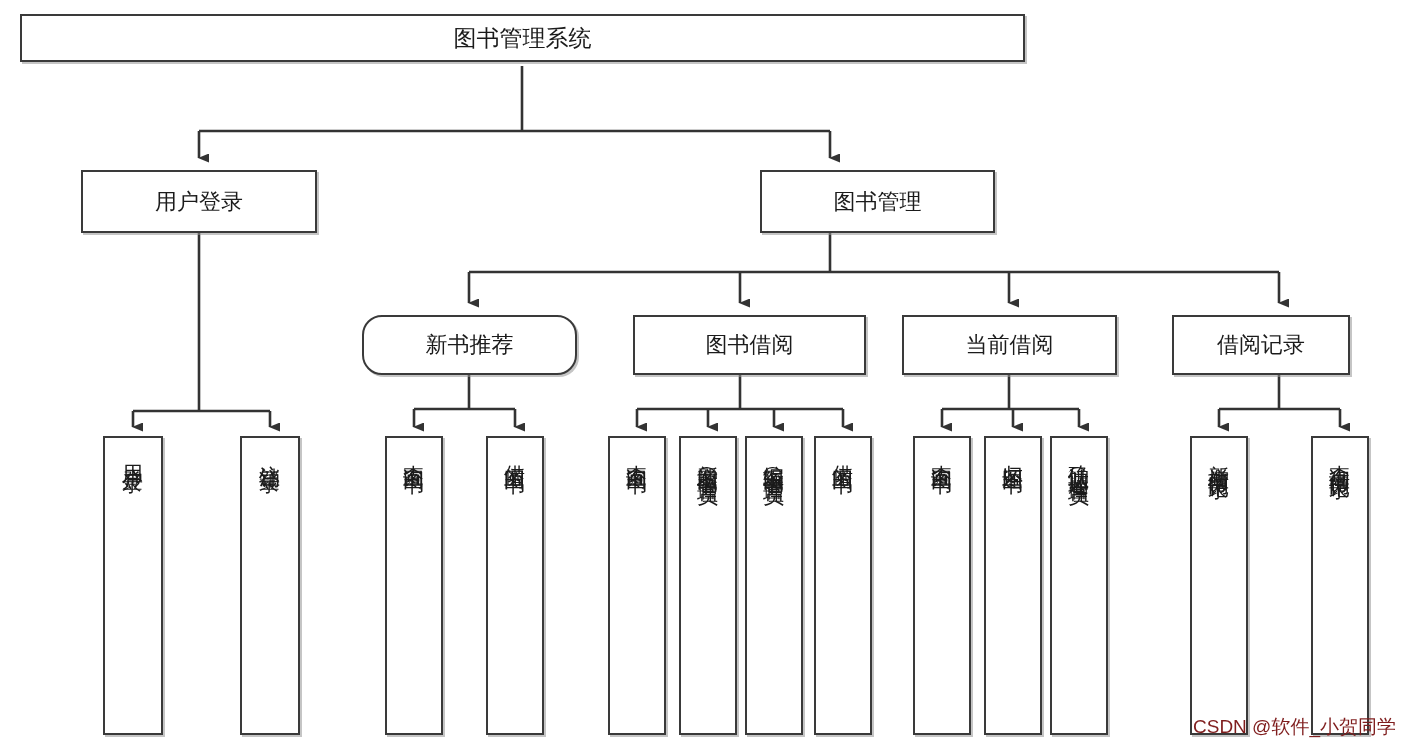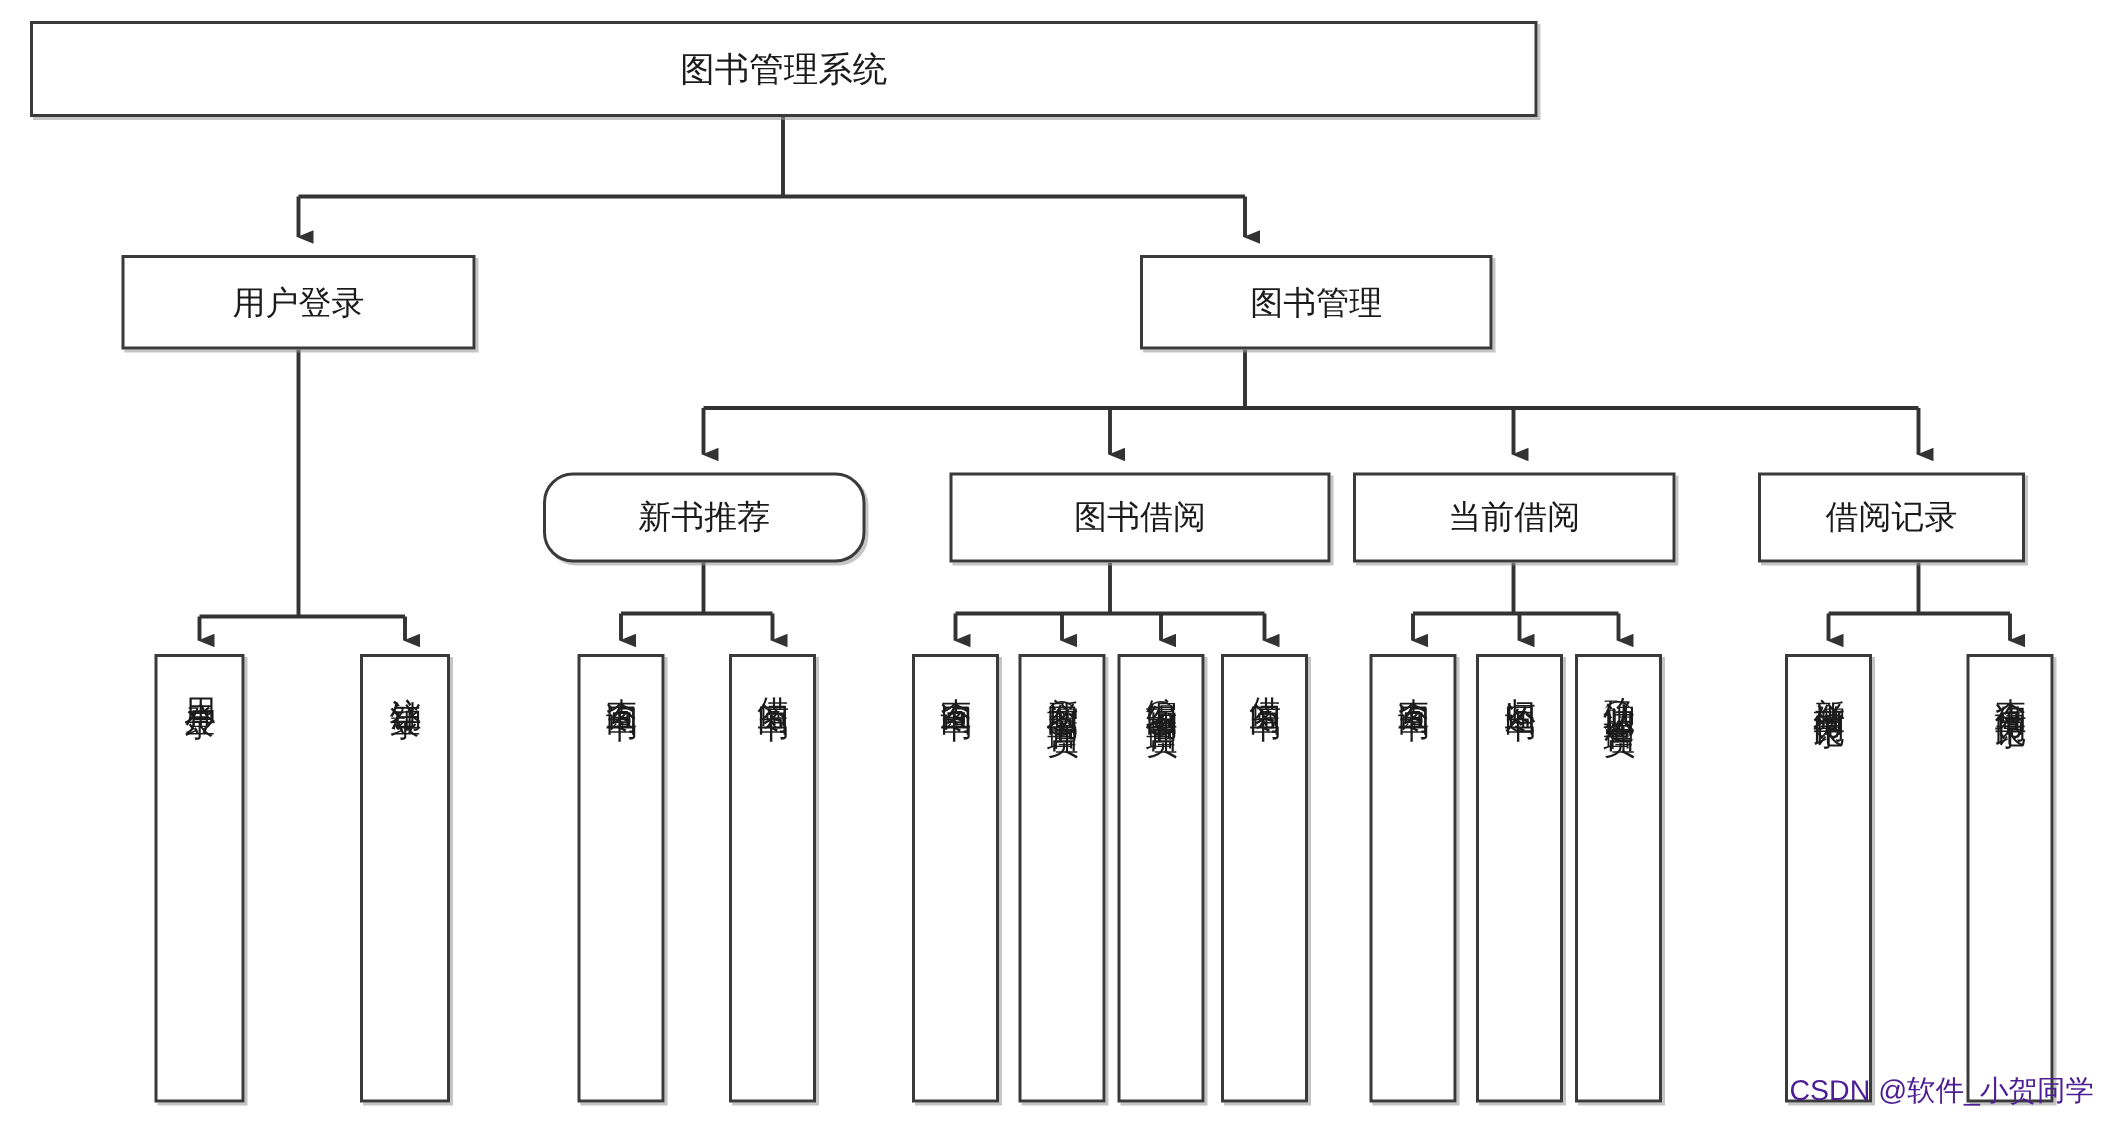--- a/index.html
+++ b/index.html
@@ -58,21 +58,21 @@
     font-size: 21px;
     letter-spacing: 3px;
     line-height: 1;
     white-space: nowrap;
   }
   .watermark {
     position: absolute;
     left: 1193px;
     top: 714px;
     font-size: 19px;
-    color: #4c1d95;
+    color: #7f1d1d;
     white-space: nowrap;
     z-index: 5;
   }
 </style>
 </head>
 <body>
 
 <div id="canvas">
 
   <svg class="edges" viewBox="0 0 1405 747">
@@ -118,35 +118,35 @@
       <path d="M1013,409 L1013,427" marker-end="url(#arrow)"></path>
       <path d="M1079,409 L1079,427" marker-end="url(#arrow)"></path>
 
       <path d="M1279,375 L1279,409"></path>
       <path d="M1219,409 L1340,409"></path>
       <path d="M1219,409 L1219,427" marker-end="url(#arrow)"></path>
       <path d="M1340,409 L1340,427" marker-end="url(#arrow)"></path>
     </g>
   </svg>
 
-  <div class="node h root" style="left:20px; top:14px; width:1005px; height:64px;">
+  <div class="node h root" style="left:20px; top:14px; width:1005px; height:48px;">
     <span class="label">图书管理系统</span>
   </div>
 
   <div class="node h" style="left:81px; top:170px; width:236px; height:63px;">
     <span class="label">用户登录</span>
   </div>
   <div class="node h" style="left:712px; top:170px; width:235px; height:63px;margin-left:48px;">
     <span class="label">图书管理</span>
   </div>
 
   <div class="node h" style="left:362px; top:315px; width:215px; height:60px;border-radius:20px;">
     <span class="label">新书推荐</span>
   </div>
-  <div class="node h" style="left:633px; top:315px; width:254px; height:60px;">
+  <div class="node h" style="left:633px; top:315px; width:233px; height:60px;">
     <span class="label">图书借阅</span>
   </div>
   <div class="node h" style="left:902px; top:315px; width:215px; height:60px;">
     <span class="label">当前借阅</span>
   </div>
   <div class="node h" style="left:1172px; top:315px; width:178px; height:60px;">
     <span class="label">借阅记录</span>
   </div>
 
   <div id="leaf-layer">

